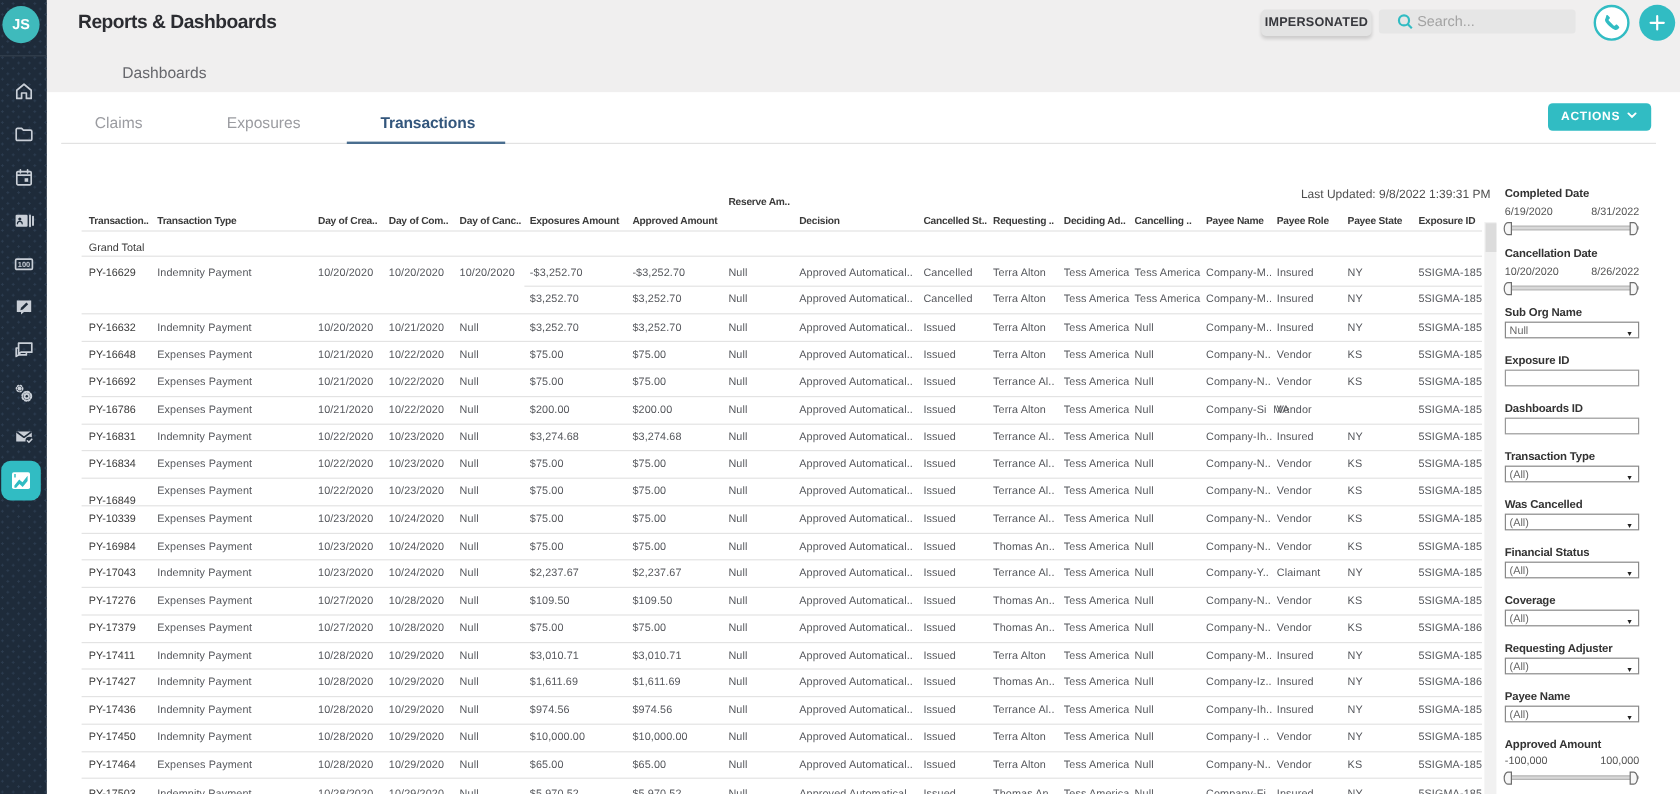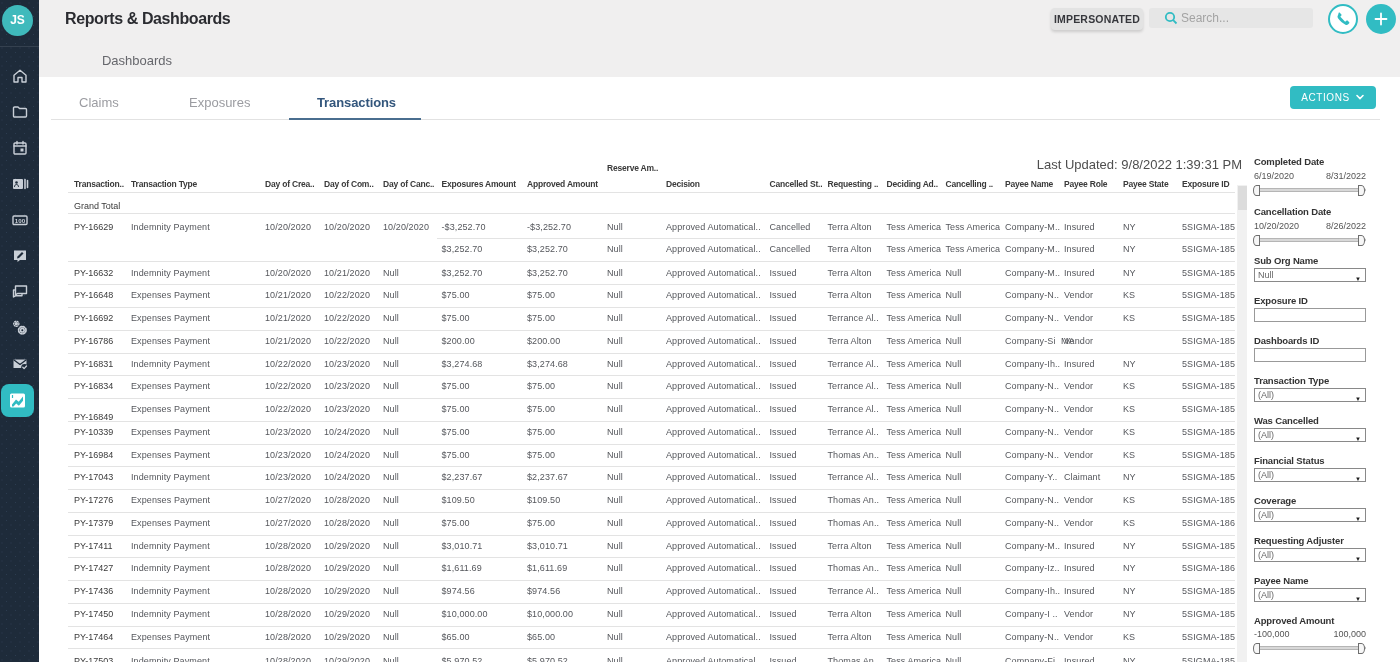--- a/index.html
+++ b/index.html
@@ -33,29 +33,29 @@
 
 
 #subtabs { position:absolute; left:39px; top:77px; width:1361px; height:585px; background:#fff; }
 .stab { position:absolute; top:17.5px; font-size:13px; color:#9b9ca1; white-space:nowrap; }
 #st1 { left:40px; }
 #st2 { left:150px; }
 #st3 { left:278px; color:#33567c; font-weight:bold; letter-spacing:-0.1px; }
 #stline { position:absolute; left:250px; top:40.5px; width:132px; height:2px; background:#4a6e8f; z-index:3; }
 #hline1 { position:absolute; left:12px; top:41.5px; width:1329px; height:1px; background:#e2e2e2; }
 #actions { position:absolute; left:1251px; top:9px; width:86px; height:23px; background:#31bcc3; border-radius:4px;
-  color:#fff; font-size:10px; font-weight:normal; letter-spacing:0.6px; text-align:center; line-height:23px; }
+  color:#fff; font-size:10px; font-weight:bold; letter-spacing:0.6px; text-align:center; line-height:23px; }
 #actions svg { vertical-align:middle; margin-left:5px; margin-top:-2px; }
 
 
 .ch { position:absolute; white-space:nowrap; font-size:8.5px; font-weight:bold; color:#3a3a3a; letter-spacing:-0.2px; }
 .c  { position:absolute; white-space:nowrap; font-size:9px; color:#55575c; letter-spacing:0.1px; }
 .cid { position:absolute; white-space:nowrap; font-size:9px; font-weight:normal; color:#3a3a3a; }
 .hline { position:absolute; height:1px; background:#e3e3e3; }
-#lastupd { position:absolute; right:158px; top:157px; font-size:13px; color:#4e4e4e; white-space:nowrap; }
+#lastupd { position:absolute; right:158px; top:157px; font-size:10px; color:#4e4e4e; white-space:nowrap; }
 #vscroll { position:absolute; left:1237px; top:185px; width:10px; height:477px; background:#f1f1f1; }
 #vthumb { position:absolute; left:0.5px; top:1px; width:9px; height:24px; background:#dcdcdc; }
 
 
 .ftitle { position:absolute; font-size:9.5px; font-weight:bold; color:#333; white-space:nowrap; letter-spacing:-0.15px; }
 .flabel { position:absolute; font-size:9px; color:#555; white-space:nowrap; }
 .strack { position:absolute; width:112px; height:4px; background:#d8d8d8; border:1px solid #b5b5b5; border-radius:2px; }
 .shandle { position:absolute; width:7px; height:11px; background:#f7f7f7; border:1px solid #6e6e6e; }
 .shl { border-radius:50% 0 0 50% / 50% 0 0 50%; }
 .shr { border-radius:0 50% 50% 0 / 0 50% 50% 0; }

